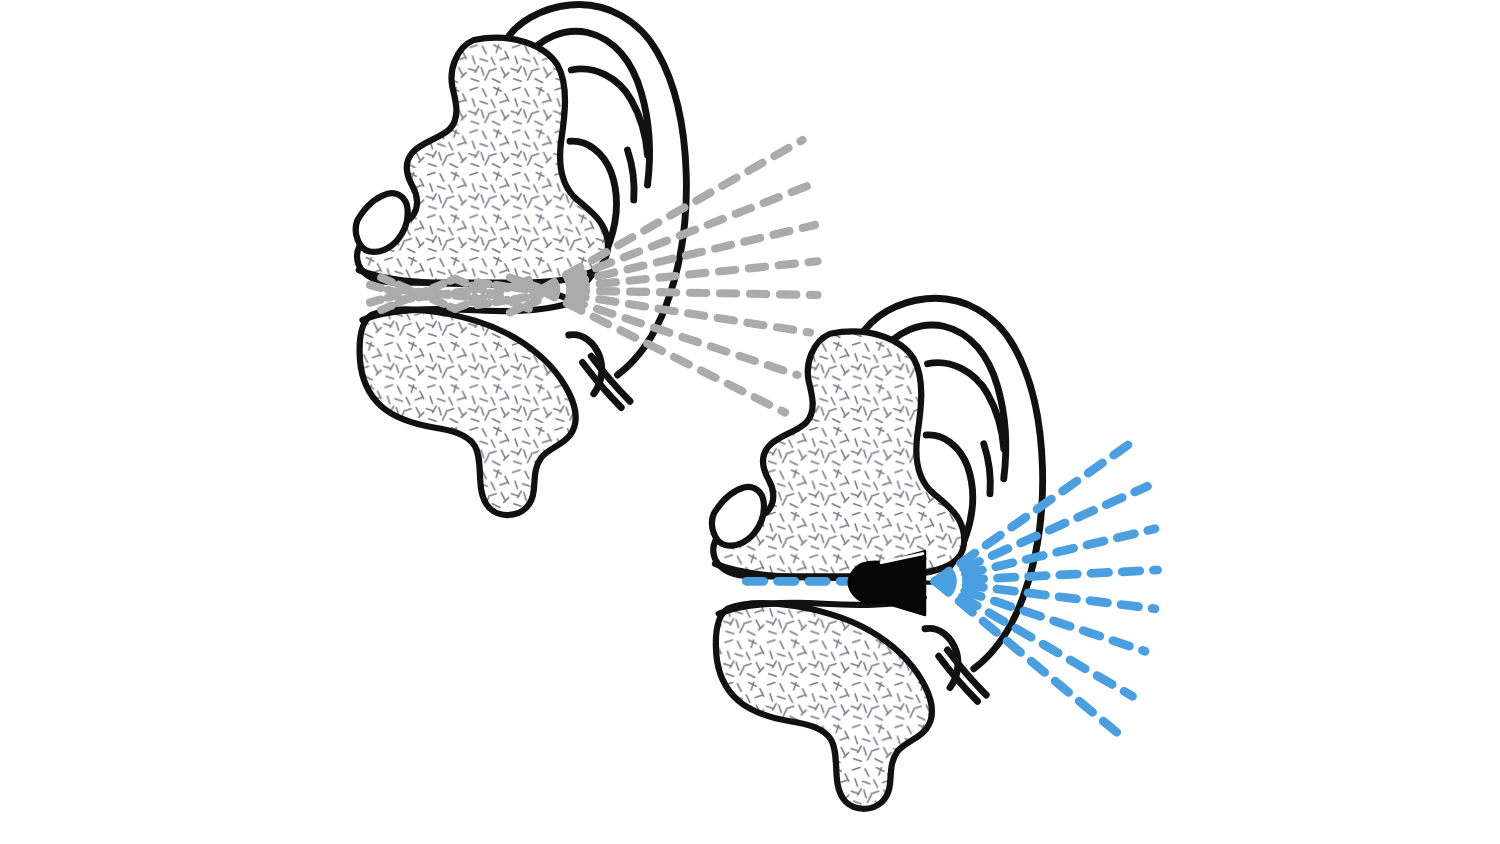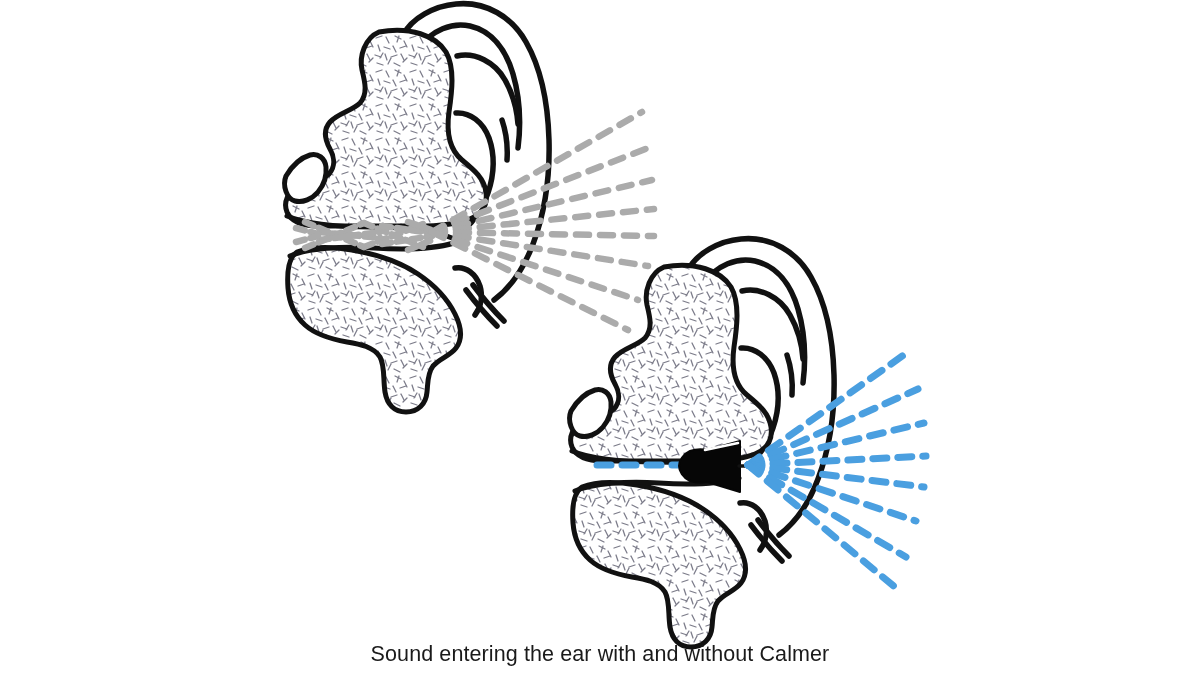--- a/index.html
+++ b/index.html
@@ -256,15 +256,14 @@
         <line x1="748" y1="465" x2="924" y2="423"></line>
         <line x1="748" y1="465" x2="926" y2="456"></line>
         <line x1="748" y1="465" x2="924" y2="487"></line>
         <line x1="748" y1="465" x2="916" y2="521"></line>
         <line x1="748" y1="465" x2="906" y2="557"></line>
         <line x1="748" y1="465" x2="896" y2="588"></line>
       </g>
     </g>
   </svg>
 
-  <div id="caption">Sound entering the ear with and without Calmer</div>
 
 </div>
 
 </body></html>

